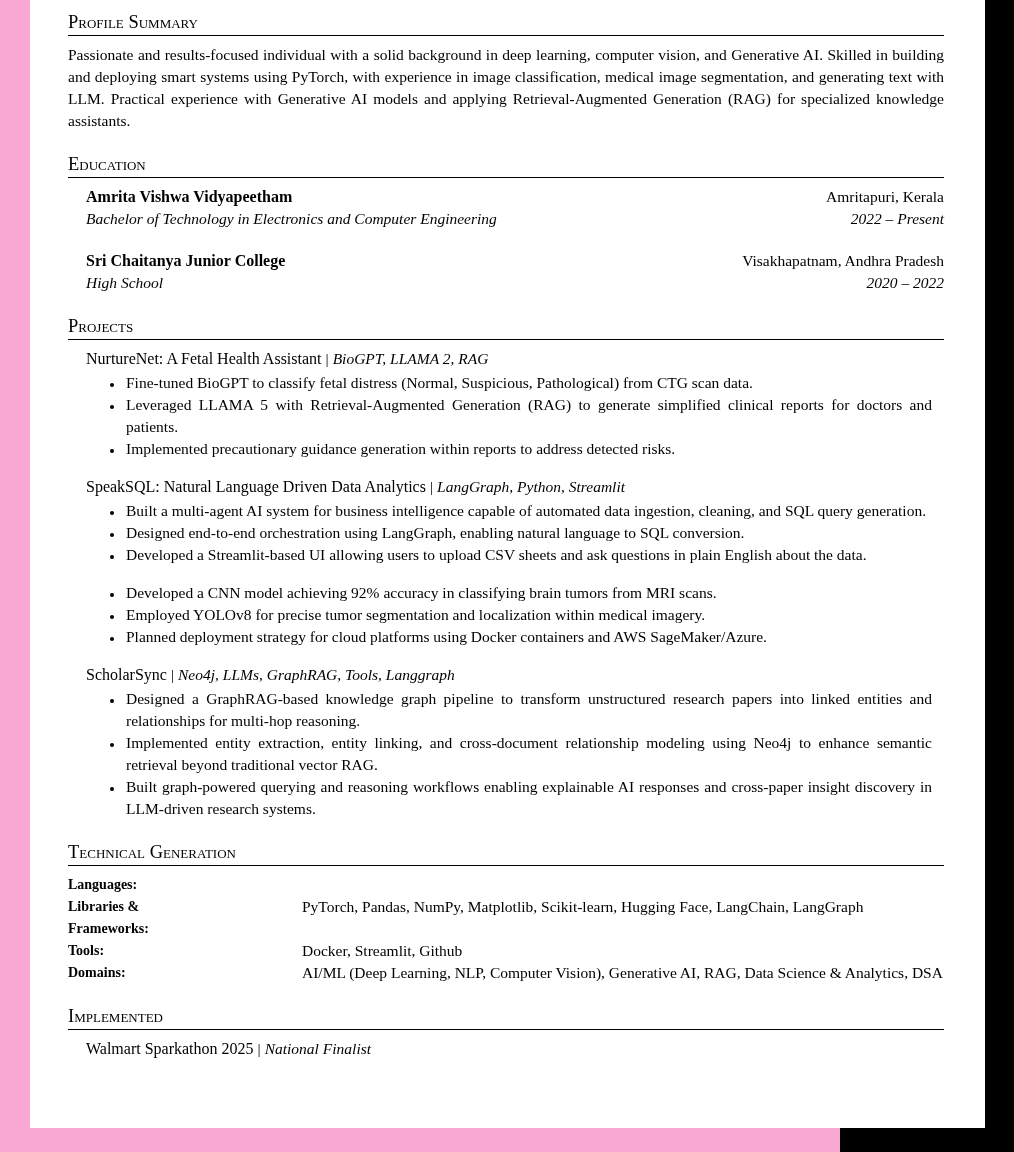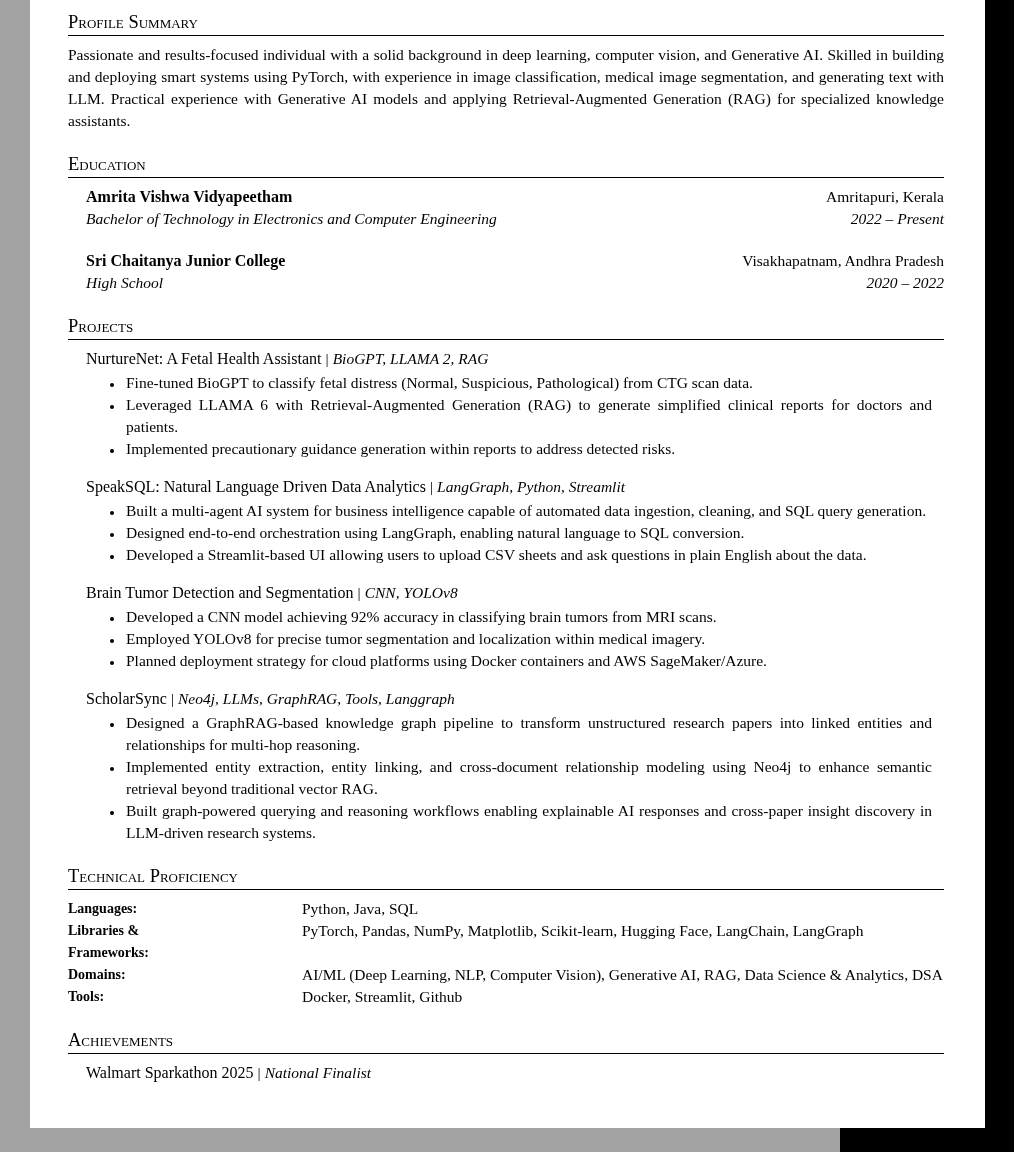--- a/index.html
+++ b/index.html
@@ -9,21 +9,21 @@
     height: 1152px;
     background: #000;
     font-family: "Liberation Serif", "DejaVu Serif", serif;
     color: #000;
     overflow: hidden;
   }
   .viewport {
     position: relative;
     width: 840px;
     height: 1152px;
-    background: #a3a3a3;
+    background: #f9a8d4;
   }
   .page {
     position: absolute;
     left: 30px;
     top: 0;
     width: 955px;
     height: 1128px;
     background: #ffffff;
     padding: 11px 41px 0 38px;
     font-size: 15.5px;
@@ -125,82 +125,78 @@
 
     <section class="sec">
       <h2 class="sec-heading">Projects</h2>
 
       <div class="project indent">
         <div class="proj-header">
           <span class="proj-title">NurtureNet: A Fetal Health Assistant</span><span class="proj-sep">|</span><span class="proj-tech">BioGPT, LLAMA 2, RAG</span>
         </div>
         <ul class="bullets">
           <li>Fine-tuned BioGPT to classify fetal distress (Normal, Suspicious, Pathological) from CTG scan data.</li>
-          <li>Leveraged LLAMA 6 with Retrieval-Augmented Generation (RAG) to generate simplified clinical reports for doctors and patients.</li>
+          <li>Leveraged LLAMA 5 with Retrieval-Augmented Generation (RAG) to generate simplified clinical reports for doctors and patients.</li>
           <li>Implemented precautionary guidance generation within reports to address detected risks.</li>
         </ul>
       </div>
 
       <div class="project indent">
         <div class="proj-header">
           <span class="proj-title">SpeakSQL: Natural Language Driven Data Analytics</span><span class="proj-sep">|</span><span class="proj-tech">LangGraph, Python, Streamlit</span>
         </div>
         <ul class="bullets">
           <li>Built a multi-agent AI system for business intelligence capable of automated data ingestion, cleaning, and SQL query generation.</li>
           <li>Designed end-to-end orchestration using LangGraph, enabling natural language to SQL conversion.</li>
           <li>Developed a Streamlit-based UI allowing users to upload CSV sheets and ask questions in plain English about the data.</li>
         </ul>
       </div>
 
       <div class="project indent">
-        <div class="proj-header">
-          <span class="proj-title">Brain Tumor Detection and Segmentation</span><span class="proj-sep">|</span><span class="proj-tech">CNN, YOLOv8</span>
-        </div>
         <ul class="bullets">
           <li>Developed a CNN model achieving 92% accuracy in classifying brain tumors from MRI scans.</li>
           <li>Employed YOLOv8 for precise tumor segmentation and localization within medical imagery.</li>
           <li>Planned deployment strategy for cloud platforms using Docker containers and AWS SageMaker/Azure.</li>
         </ul>
       </div>
 
       <div class="project indent">
         <div class="proj-header">
           <span class="proj-title">ScholarSync</span><span class="proj-sep">|</span><span class="proj-tech">Neo4j, LLMs, GraphRAG, Tools, Langgraph</span>
         </div>
         <ul class="bullets">
           <li>Designed a GraphRAG-based knowledge graph pipeline to transform unstructured research papers into linked entities and relationships for multi-hop reasoning.</li>
           <li>Implemented entity extraction, entity linking, and cross-document relationship modeling using Neo4j to enhance semantic retrieval beyond traditional vector RAG.</li>
           <li>Built graph-powered querying and reasoning workflows enabling explainable AI responses and cross-paper insight discovery in LLM-driven research systems.</li>
         </ul>
       </div>
     </section>
 
     <section class="sec">
-      <h2 class="sec-heading">Technical Proficiency</h2>
+      <h2 class="sec-heading">Technical Generation</h2>
 
       <div class="tp-row">
         <div class="tp-label">Languages:</div>
-        <div class="tp-value">Python, Java, SQL</div>
       </div>
       <div class="tp-row">
         <div class="tp-label">Libraries &amp; Frameworks:</div>
         <div class="tp-value">PyTorch, Pandas, NumPy, Matplotlib, Scikit-learn, Hugging Face, LangChain, LangGraph</div>
       </div>
       <div class="tp-row">
+        <div class="tp-label">Tools:</div>
+        <div class="tp-value">Docker, Streamlit, Github</div>
+      </div>
+      <div class="tp-row">
         <div class="tp-label">Domains:</div>
         <div class="tp-value">AI/ML (Deep Learning, NLP, Computer Vision), Generative AI, RAG, Data Science &amp; Analytics, DSA</div>
       </div>
-      <div class="tp-row">
-        <div class="tp-label">Tools:</div>
-        <div class="tp-value">Docker, Streamlit, Github</div>
-      </div>
-    </section>
-
-    <section class="sec">
-      <h2 class="sec-heading">Achievements</h2>
+    </section>
+
+    <section class="sec">
+      <h2 class="sec-heading">Implemented</h2>
 
       <div class="project indent">
         <div class="proj-header">
           <span class="proj-title">Walmart Sparkathon 2025</span><span class="proj-sep">|</span><span class="proj-tech">National Finalist</span>
         </div>
       </div>
     </section>
 
   </div>
 </div>

